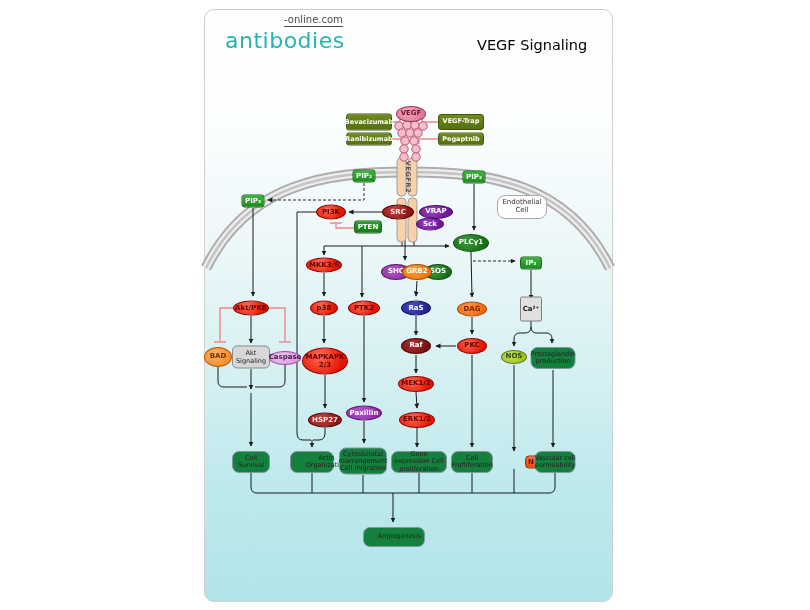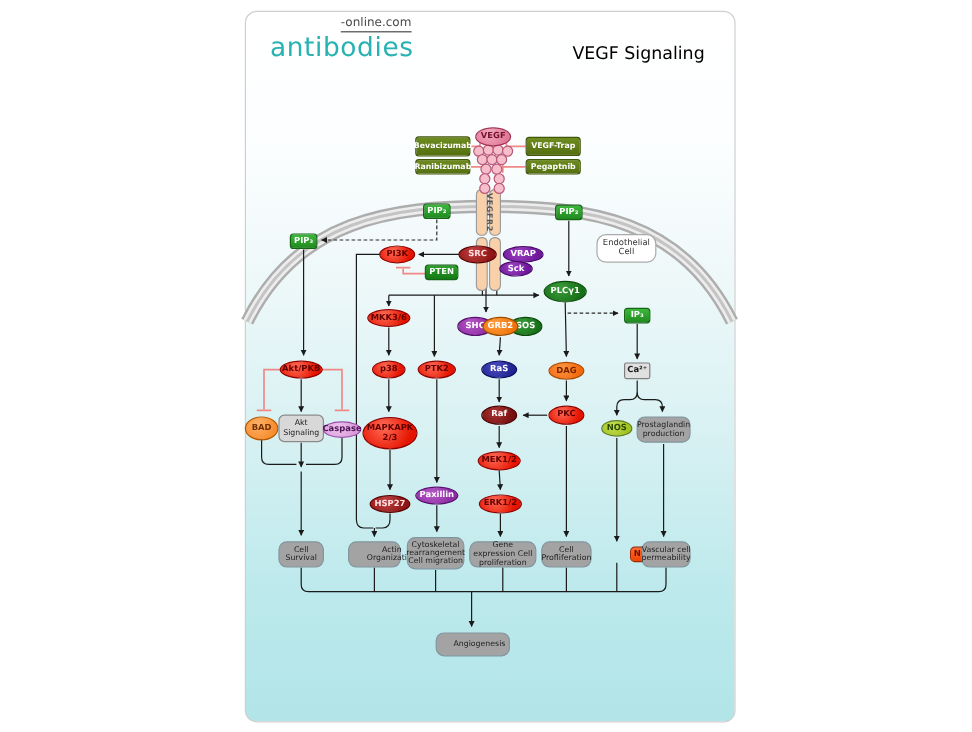--- a/index.html
+++ b/index.html
@@ -25,21 +25,21 @@
   .orange-el{background:radial-gradient(circle at 38% 30%,#ff9c3e,#ef7408 75%);border-color:#9c4a00;color:#fff;}
   .dkgreen{background:radial-gradient(circle at 38% 30%,#3a9a3a,#176f17 75%);border-color:#0c4a0c;color:#fff;}
   .dagel{background:radial-gradient(circle at 38% 30%,#ff9440,#f2690f 75%);border-color:#a84a00;color:#7a2500;}
   .badel{background:radial-gradient(circle at 38% 30%,#ffb066,#f58c2e 75%);border-color:#b35900;color:#743000;}
   .plum{background:radial-gradient(circle at 38% 30%,#eec2ee,#d89ad8 75%);border-color:#9c4da8;color:#4d1556;}
   .lime{background:radial-gradient(circle at 38% 30%,#c4de52,#9fc122 75%);border-color:#5f7c1a;color:#2b4a00;}
   .rose{background:radial-gradient(circle at 38% 30%,#f2a8bd,#e07a99 75%);border-color:#a03052;color:#74122e;}
   .gbox{background:linear-gradient(#3cb83c,#1f8a1f);border:1px solid #156515;border-radius:3px;color:#fff;}
   .pten{background:linear-gradient(#2ca02c,#157a15);}
   .graybox{background:#e0e0e0;border:1px solid #7f7f7f;border-radius:2px;color:#1a1a1a;}
-  .obox{background:#a3a3a3;border:1px solid #8296a0;border-radius:7px;color:#222;font-weight:normal;font-size:6.5px;}
+  .obox{background:#15803d;border:1px solid #8296a0;border-radius:7px;color:#222;font-weight:normal;font-size:6.5px;}
   .aktbox{background:#d8d8d8;border:1px solid #8a8a8a;border-radius:5px;color:#222;font-weight:normal;font-size:6.5px;}
   .cellbox{background:#fff;border:1px solid #aaa;border-radius:8px;color:#333;font-weight:normal;font-size:7px;}
   .drug{background:linear-gradient(#6f8c20,#546f10);border:1px solid #40560a;border-radius:3px;color:#fff;font-size:6.5px;}
   .nobox{background:linear-gradient(#ff6a30,#ee4505);border:1px solid #a02800;border-radius:4px;color:#701200;margin-left:20px;}
   .receptor-label{position:absolute;left:408px;top:177px;transform:translate(-50%,-50%) rotate(90deg);
         font-size:6.5px;font-weight:bold;color:#555;letter-spacing:.6px;}
 </style>
 </head>
 <body>
 
@@ -158,21 +158,21 @@
 
   <div class="node el red" style="left:331px;top:212px;width:30px;height:15px;">PI3K</div>
   <div class="node el darkred" style="left:398px;top:212px;width:32px;height:15px;">SRC</div>
   <div class="node el violet" style="left:436px;top:212px;width:34px;height:14px;">VRAP</div>
   <div class="node el violet" style="left:430px;top:224px;width:28px;height:13px;">Sck</div>
   <div class="node gbox pten" style="left:368px;top:227px;width:28px;height:13px;">PTEN</div>
   <div class="node cellbox wrap" style="left:522px;top:207px;width:50px;height:24px;">Endothelial Cell</div>
   <div class="node el dkgreen" style="left:471px;top:243px;width:36px;height:18px;">PLCγ1</div>
 
   <div class="node gbox" style="left:531px;top:263px;width:22px;height:13px;">IP₃</div>
-  <div class="node graybox" style="left:531px;top:309px;width:22px;height:14px;">Ca²⁺</div>
+  <div class="node graybox" style="left:531px;top:309px;width:22px;height:25px;">Ca²⁺</div>
   <div class="node el dagel" style="left:472px;top:309px;width:30px;height:15px;">DAG</div>
   <div class="node el red" style="left:472px;top:346px;width:30px;height:16px;">PKC</div>
   <div class="node el lime" style="left:514px;top:357px;width:26px;height:14px;">NOS</div>
   <div class="node obox wrap" style="left:553px;top:358px;width:45px;height:22px;">Prostaglandin production</div>
 
   <div class="node el purple" style="left:396px;top:272px;width:30px;height:16px;">SHC</div>
   <div class="node el dkgreen" style="left:438px;top:272px;width:28px;height:16px;">SOS</div>
   <div class="node el orange-el" style="left:417px;top:272px;width:30px;height:16px;">GRB2</div>
   <div class="node el navy" style="left:416px;top:308px;width:30px;height:15px;">RaS</div>
   <div class="node el maroon" style="left:416px;top:346px;width:30px;height:16px;">Raf</div>

